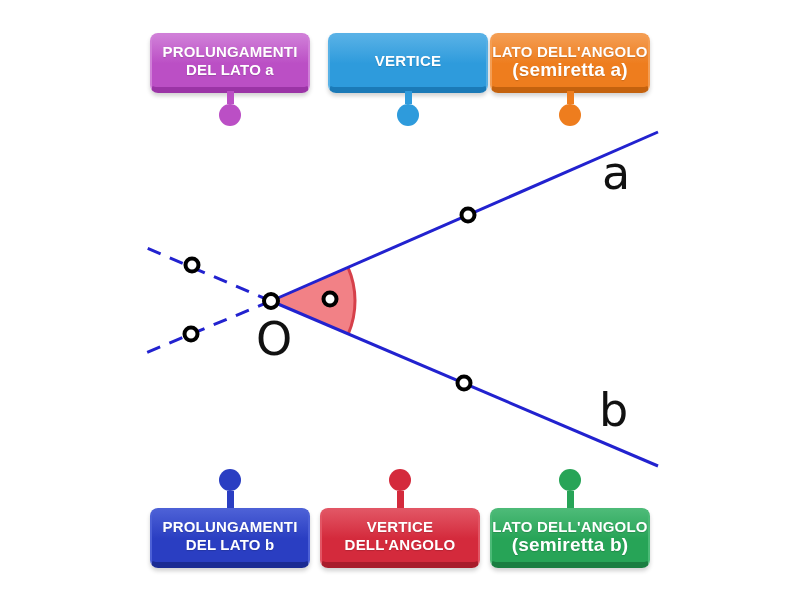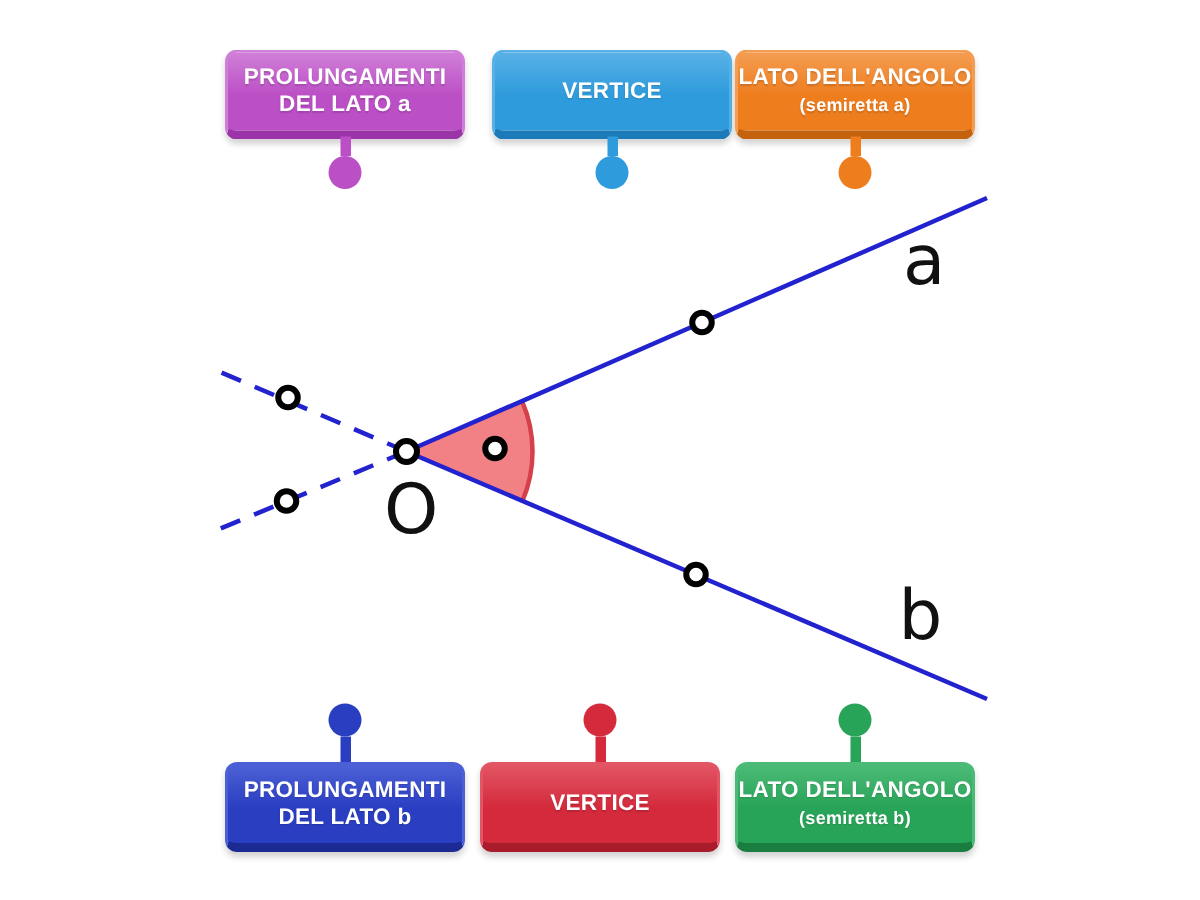--- a/index.html
+++ b/index.html
@@ -24,21 +24,21 @@
     box-shadow:0 3px 4px rgba(0,0,0,.18);
     color:#fff;
     display:flex;flex-direction:column;justify-content:center;align-items:center;
     text-align:center;
     font-weight:bold;font-size:15px;line-height:18px;
     letter-spacing:.2px;
     text-shadow:0 1px 1px rgba(0,0,0,.15);
     cursor:grab;
   }
   .card .line2:empty{display:none;}
-  .card-wrap.small2 .line2{font-size:12px;}
+  .card-wrap.small2 .line2{font-size:19px;}
 
   
   .pin{position:absolute;left:50%;transform:translateX(-50%);width:22px;display:flex;flex-direction:column;align-items:center;}
   .pin-down{top:58px;}
   .pin-up{top:-39px;}
   .pin .stem{width:7px;height:13px;background:var(--base);}
   .pin-up .stem{height:17px;}
   .pin .ball{width:22px;height:22px;border-radius:50%;background:var(--base);}
   .pin-down{flex-direction:column;}
   .pin-up{flex-direction:column-reverse;}
@@ -120,20 +120,21 @@
     </div>
     <div class="pin pin-up">
       <div class="stem"></div>
       <div class="ball"></div>
     </div>
   </div>
 
   <div class="card-wrap" style="left: 320px; top: 508px; --base: #d42a3c; --light: #e25564; --dark: #a81c2b;">
     <div class="card">
       <span class="line1">VERTICE</span>
+      <span class="line2">DELL'ANGOLO</span>
     </div>
     <div class="pin pin-up">
       <div class="stem"></div>
       <div class="ball"></div>
     </div>
   </div>
 
   <div class="card-wrap small2" style="left: 490px; top: 508px; --base: #27a457; --light: #4cba77; --dark: #1a7e41;">
     <div class="card">
       <span class="line1">LATO DELL'ANGOLO</span>

